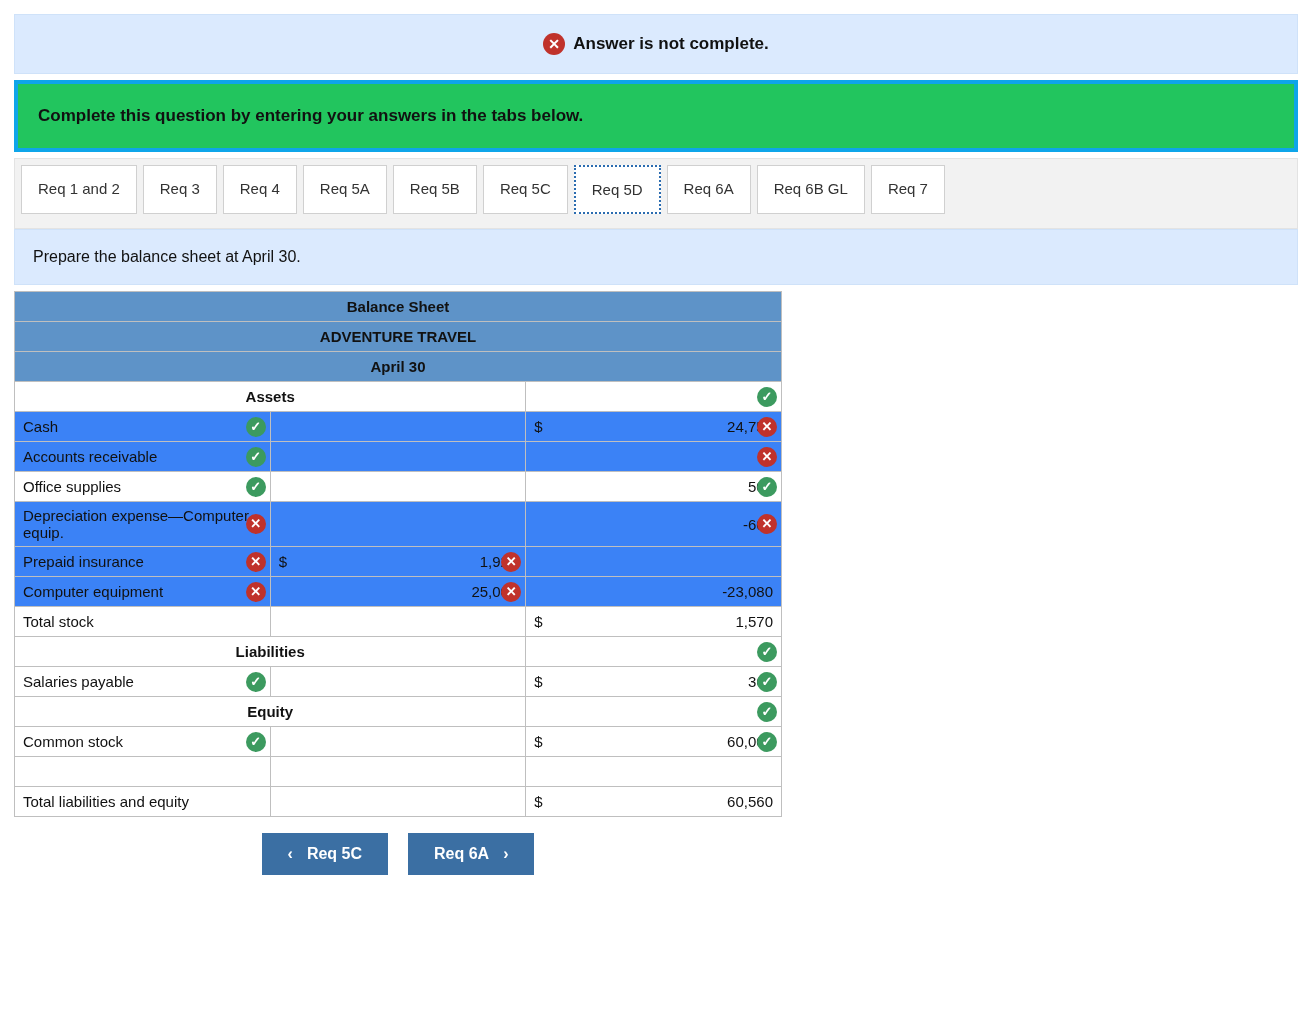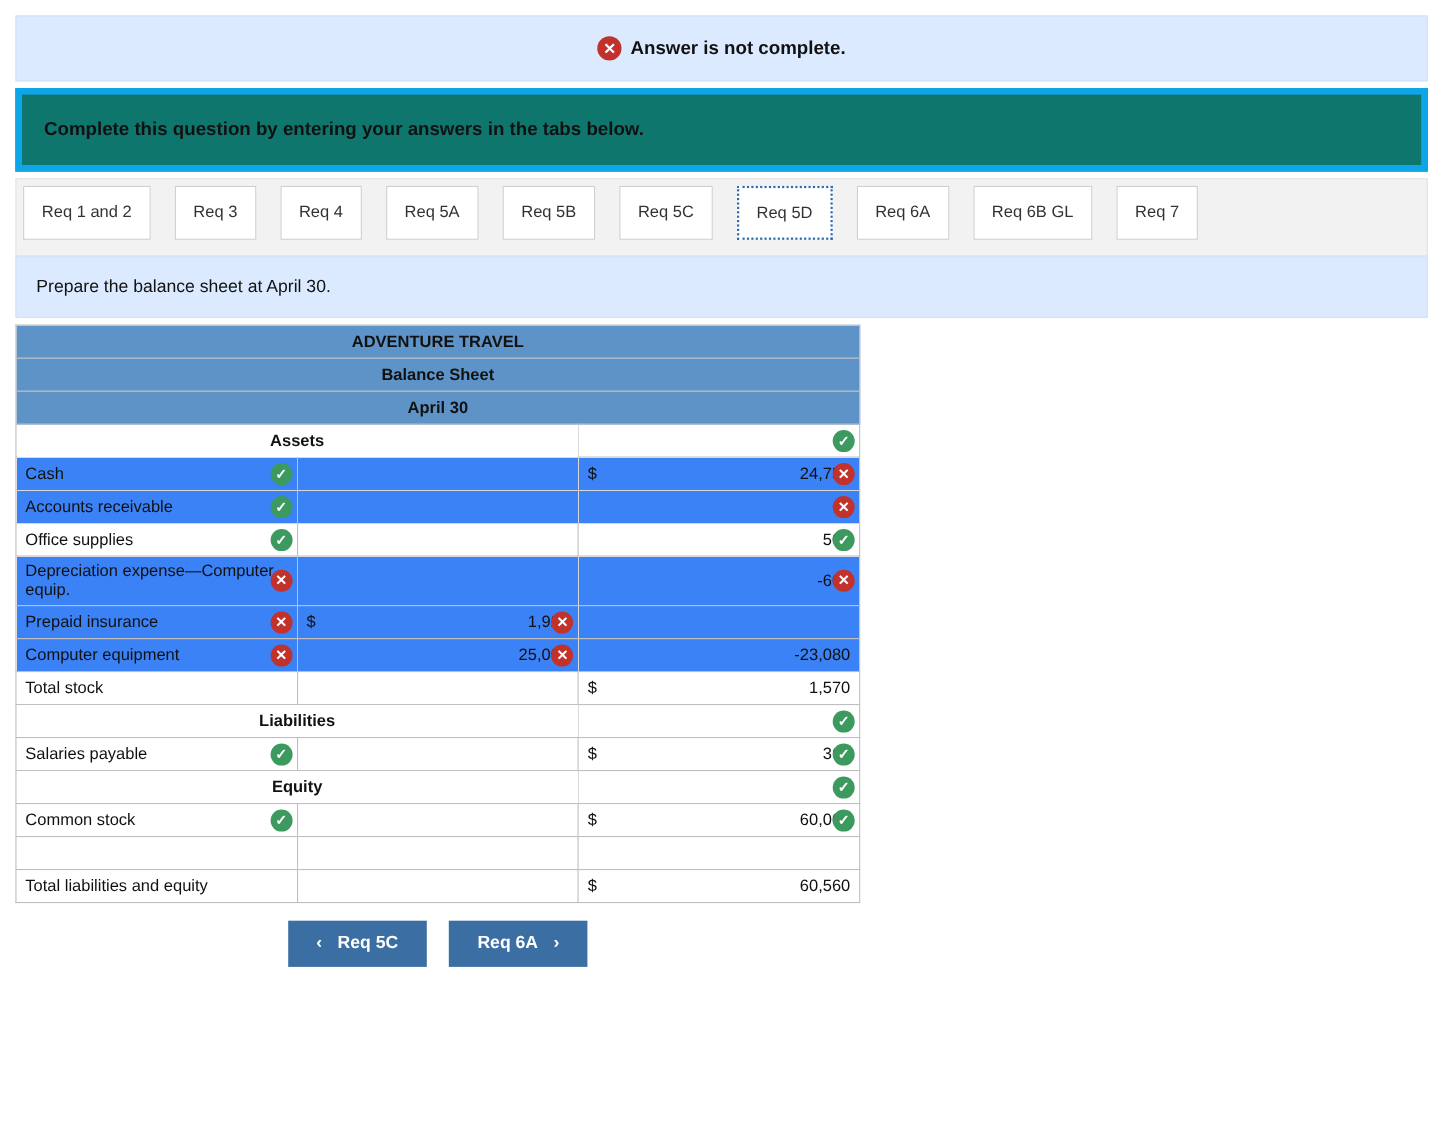--- a/index.html
+++ b/index.html
@@ -17,30 +17,30 @@
     padding: 18px 12px;
     display: flex;
     align-items: center;
     justify-content: center;
     gap: 8px;
     font-weight: bold;
     font-size: 17px;
     margin-bottom: 6px;
   }
   .instr {
-    background: #0f766e;
-    border: 6px solid #0ea5e9;
+    background: #22c55e;
+    border: 4px solid #0ea5e9;
     padding: 22px 20px;
     font-weight: bold;
     font-size: 17px;
     margin-bottom: 6px;
   }
   .tabrow {
     display: flex;
-    gap: 22px;
+    gap: 6px;
     background: #f2f2f2;
     padding: 6px 6px 14px 6px;
     border: 1px solid #e3e3e3;
     overflow-x: auto;
   }
   .tab {
     background: #fff;
     border: 1px solid #d0d0d0;
     padding: 14px 16px;
     font-size: 15px;
@@ -151,24 +151,24 @@
     <div class="tab">Req 6A</div>
     <div class="tab">Req 6B GL</div>
     <div class="tab">Req 7</div>
   </div>
 
 <div class="prompt">Prepare the balance sheet at April 30.</div>
 
 <table class="sheet">
   <tbody id="sheet-body">
       <tr>
+        <td class="hdr-blue" colspan="3">Balance Sheet</td>
+      </tr>
+      <tr>
         <td class="hdr-blue" colspan="3">ADVENTURE TRAVEL</td>
-      </tr>
-      <tr>
-        <td class="hdr-blue" colspan="3">Balance Sheet</td>
       </tr>
       <tr>
         <td class="hdr-blue" colspan="3">April 30</td>
       </tr>
       <tr>
         <td class="section-hdr label-cell" colspan="2">Assets</td>
         <td class="val-cell">
           <span class="mark"><span class="badge ok">✓</span></span>
         </td>
       </tr>

